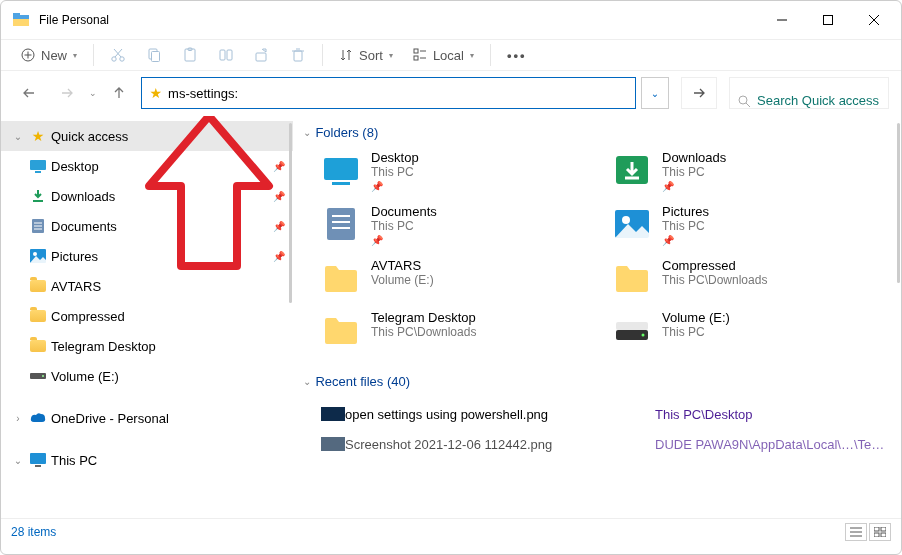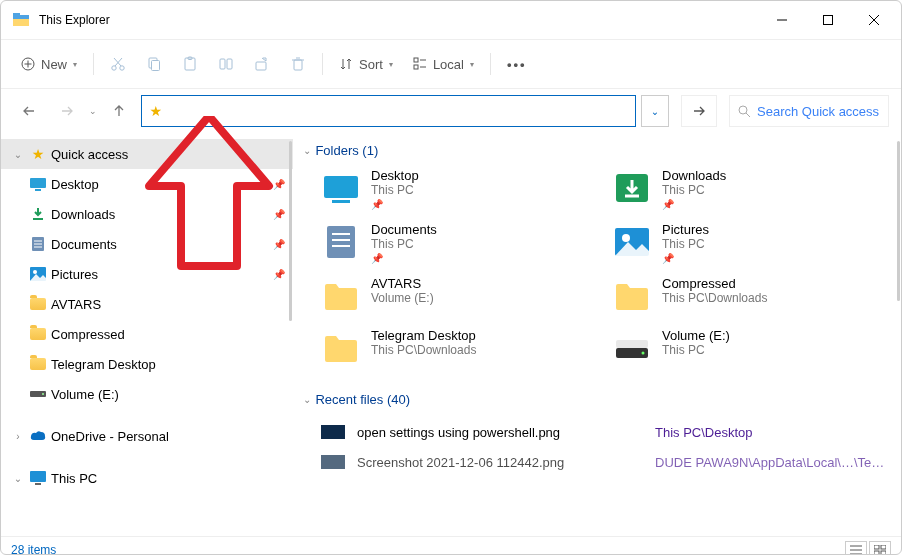--- a/index.html
+++ b/index.html
@@ -3,55 +3,55 @@
 <meta charset="utf-8">
 <style>
 * { box-sizing: border-box; margin: 0; padding: 0; font-family: "Segoe UI", Arial, sans-serif; }
 body { background: #fff; width: 902px; height: 555px; overflow: hidden; position: relative; border: 1px solid #ccc; border-radius: 6px; }
 .titlebar { height: 38px; display: flex; align-items: center; padding: 0 4px; }
 .titlebar .app-icon { width: 16px; height: 16px; margin: 0 10px 0 8px; }
 .titlebar .title { font-size: 12px; color: #000; flex: 0 0 auto; }
 .titlebar .spacer { flex: 1; }
 .win-btn { width: 46px; height: 32px; display: flex; align-items: center; justify-content: center; cursor: default; }
 .win-btn svg { width: 10px; height: 10px; }
-.toolbar { height: 50px; border-top: 1px solid #eee; border-bottom: 1px solid #eee; display: flex; align-items: center; padding: 0 12px; gap: 4px; }
+.toolbar { height: 32px; border-top: 1px solid #eee; border-bottom: 1px solid #eee; display: flex; align-items: center; padding: 0 12px; gap: 4px; }
 .tb-btn { padding: 5px 8px; display: flex; align-items: center; gap: 6px; border-radius: 4px; color: #555; font-size: 13px; }
 .tb-btn.disabled { color: #a6bfd6; }
 .tb-sep { width: 1px; height: 22px; background: #e5e5e5; margin: 0 4px; }
 .tb-chev { font-size: 8px; color: #888; }
 .navbar { height: 44px; display: flex; align-items: center; padding: 0 12px; gap: 6px; }
 .nav-arrow { width: 32px; height: 32px; display: flex; align-items: center; justify-content: center; color: #777; }
 .nav-chev { font-size: 9px; color: #888; }
 .addressbar { flex: 1; height: 32px; border: 1px solid #0067c0; display: flex; align-items: center; background: #fff; }
 .addressbar .star { margin: 0 6px 0 8px; }
 .addressbar input { border: none; outline: none; flex: 1; font-size: 13px; height: 100%; }
 .addr-drop { width: 28px; height: 32px; border: 1px solid #ccc; display: flex; align-items: center; justify-content: center; margin-left: -1px; color: #555; }
 .refresh-btn { width: 36px; height: 32px; border: 1px solid #eee; display: flex; align-items: center; justify-content: center; margin-left: 6px; color: #555; }
-.searchbox { width: 160px; height: 32px; border: 1px solid #eee; display: flex; align-items: center; padding: 0 8px; margin-left: 6px; color: #3b82f6; font-size: 13px; gap: 6px; }
+.searchbox { width: 160px; height: 32px; border: 1px solid #eee; display: flex; align-items: flex-end; padding: 0 8px; margin-left: 6px; color: #0f766e; font-size: 13px; gap: 6px; }
 .main { display: flex; height: calc(555px - 38px - 44px - 44px - 26px); }
 .sidebar { width: 292px; overflow-y: auto; padding-top: 6px; position: relative; }
 .sb-item { display: flex; align-items: center; height: 30px; padding-left: 10px; gap: 4px; font-size: 13px; cursor: default; }
 .sb-item.selected { background: #e8e8e8; }
 .sb-chevron { width: 14px; display: flex; justify-content: center; font-size: 10px; color: #888; }
 .sb-icon { width: 18px; display: flex; justify-content: center; align-items: center; }
 .sb-label { flex: 1; }
 .sb-pin { width: 20px; color: #888; font-size: 10px; }
 .sb-child { padding-left: 28px; }
 .sb-scrollthumb { position: absolute; right: 1px; top: 8px; width: 3px; height: 180px; background: #ccc; border-radius: 2px; }
 .content { flex: 1; overflow-y: auto; padding: 10px 6px 10px 10px; position: relative; }
 .content-scrollthumb { position: absolute; right: 1px; top: 8px; width: 3px; height: 160px; background: #ccc; border-radius: 2px; }
 .section-hdr { display: flex; align-items: center; gap: 4px; color: #003e92; font-size: 13px; margin-bottom: 10px; cursor: default; }
 .section-hdr .exp { font-size: 10px; color: #888; }
 .folder-grid { display: grid; grid-template-columns: 1fr 1fr; gap: 12px 8px; margin-bottom: 24px; padding-left: 18px; }
 .folder-item { display: flex; align-items: flex-start; gap: 10px; }
 .folder-icon { width: 40px; height: 40px; flex-shrink: 0; }
 .folder-text .fname { font-size: 13px; color: #000; }
 .folder-text .floc { font-size: 12px; color: #777; }
 .folder-text .fpin { font-size: 10px; color: #888; margin-top: 2px; }
-.recent-row { display: flex; align-items: center; gap: 12px; height: 30px; padding-left: 18px; font-size: 13px; }
+.recent-row { display: flex; align-items: center; height: 30px; padding-left: 18px; font-size: 13px; }
 .recent-row .thumb { width: 24px; height: 14px; background: #0d2a4a; }
 .recent-row .rname { flex: 1; color: #000; overflow: hidden; text-overflow: ellipsis; white-space: nowrap; }
 .recent-row .rloc { width: 240px; color: #4c1d95; overflow: hidden; text-overflow: ellipsis; white-space: nowrap; }
 .statusbar { height: 26px; border-top: 1px solid #eee; display: flex; align-items: center; padding: 0 10px; font-size: 12px; color: #0067c0; }
 .statusbar .spacer { flex: 1; }
 .view-toggle { display: flex; gap: 2px; }
 .view-toggle div { width: 22px; height: 18px; border: 1px solid #ccc; display: flex; align-items: center; justify-content: center; font-size: 10px; }
 .red-arrow { position: absolute; pointer-events: none; left: 128px; top: 115px; z-index: 100; }
 
 
@@ -63,21 +63,21 @@
 <body>
 
 <div class="titlebar">
   <span class="app-icon">
     <svg viewBox="0 0 16 16">
         <rect x="0" y="3" width="16" height="11" fill="#ffd76e"></rect>
         <rect x="0" y="3" width="16" height="4" fill="#4fa3e3"></rect>
         <rect x="0" y="1" width="7" height="3" fill="#4fa3e3"></rect>
       </svg>
   </span>
-  <span class="title">This Explorer</span>
+  <span class="title">File Personal</span>
   <span class="spacer"></span>
   <div class="win-btn">
       <svg viewBox="0 0 10 10">
         <line x1="0" y1="5" x2="10" y2="5" stroke="#000" stroke-width="1"></line>
       </svg>
     </div>
   <div class="win-btn">
       <svg viewBox="0 0 10 10">
         <rect x="0.5" y="0.5" width="9" height="9" fill="none" stroke="#000" stroke-width="1"></rect>
       </svg>
@@ -176,20 +176,21 @@
       </svg>
     </div>
   <span class="nav-chev">⌄</span>
   <div class="nav-arrow">
       <svg width="14" height="14" viewBox="0 0 14 14">
         <path d="M7 12 L7 2 M3 6 L7 2 L11 6" fill="none" stroke="#777" stroke-width="1.3"></path>
       </svg>
     </div>
   <div class="addressbar">
     <span class="ico-star star">★</span>
+    <input type="text" value="ms-settings:" style="">
   </div>
   <div class="addr-drop">
       <span style="font-size:10px;color:#0067c0;">⌄</span>
     </div>
   <div class="refresh-btn">
       <svg width="14" height="14" viewBox="0 0 14 14">
         <path d="M2 7 L12 7 M8 3 L12 7 L8 11" fill="none" stroke="#555" stroke-width="1.3"></path>
       </svg>
     </div>
   <div class="searchbox">
@@ -298,21 +299,21 @@
           </svg>
         </span>
       <span class="sb-label">This PC</span>
     </div>
     <div class="sb-scrollthumb"></div>
   </div>
 
   <div class="content">
     <div class="section-hdr">
       <span class="exp">⌄</span>
-      <span>Folders (1)</span>
+      <span>Folders (8)</span>
     </div>
     <div class="folder-grid">
 
       <div class="folder-item">
         <span class="folder-icon"><svg viewBox="0 0 40 40">
               <rect x="3" y="8" width="34" height="22" rx="2" fill="#1ea0d8"></rect>
               <rect x="11" y="32" width="18" height="3" fill="#1ea0d8"></rect>
             </svg></span>
         <div class="folder-text">
           <div class="fname">Desktop</div>

